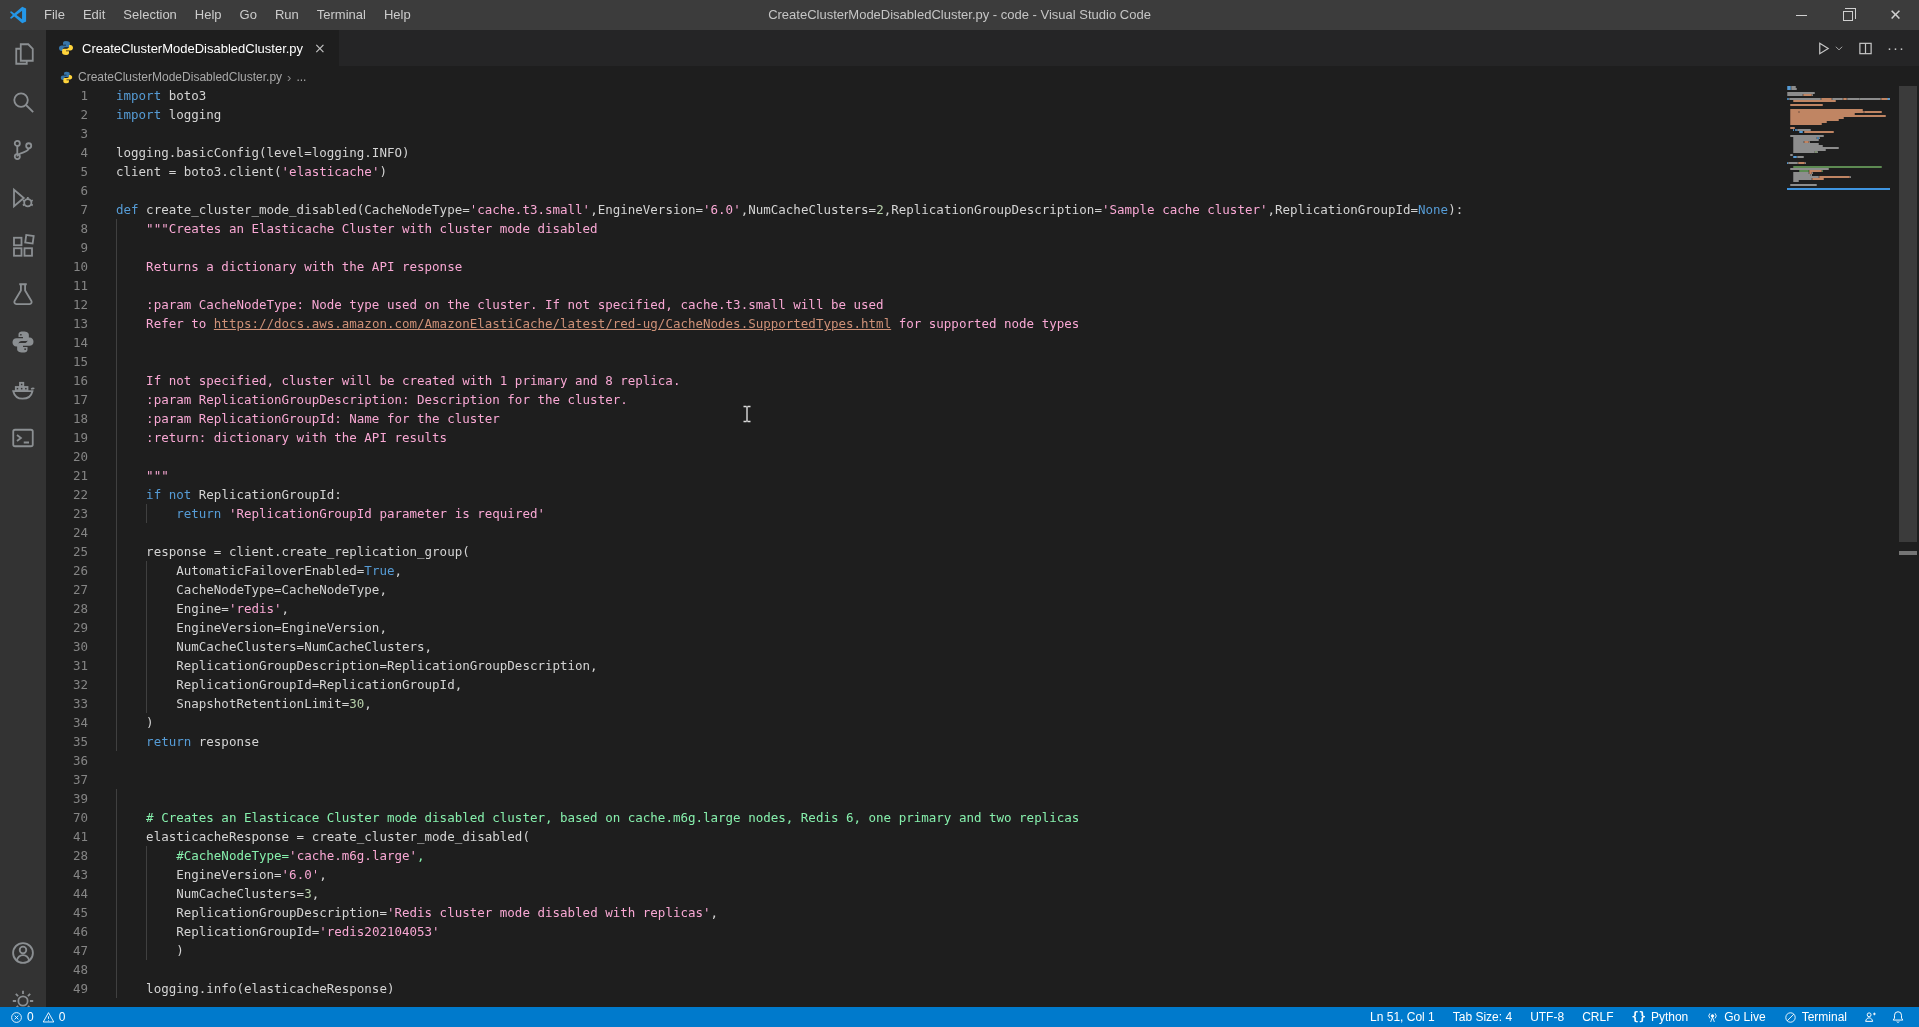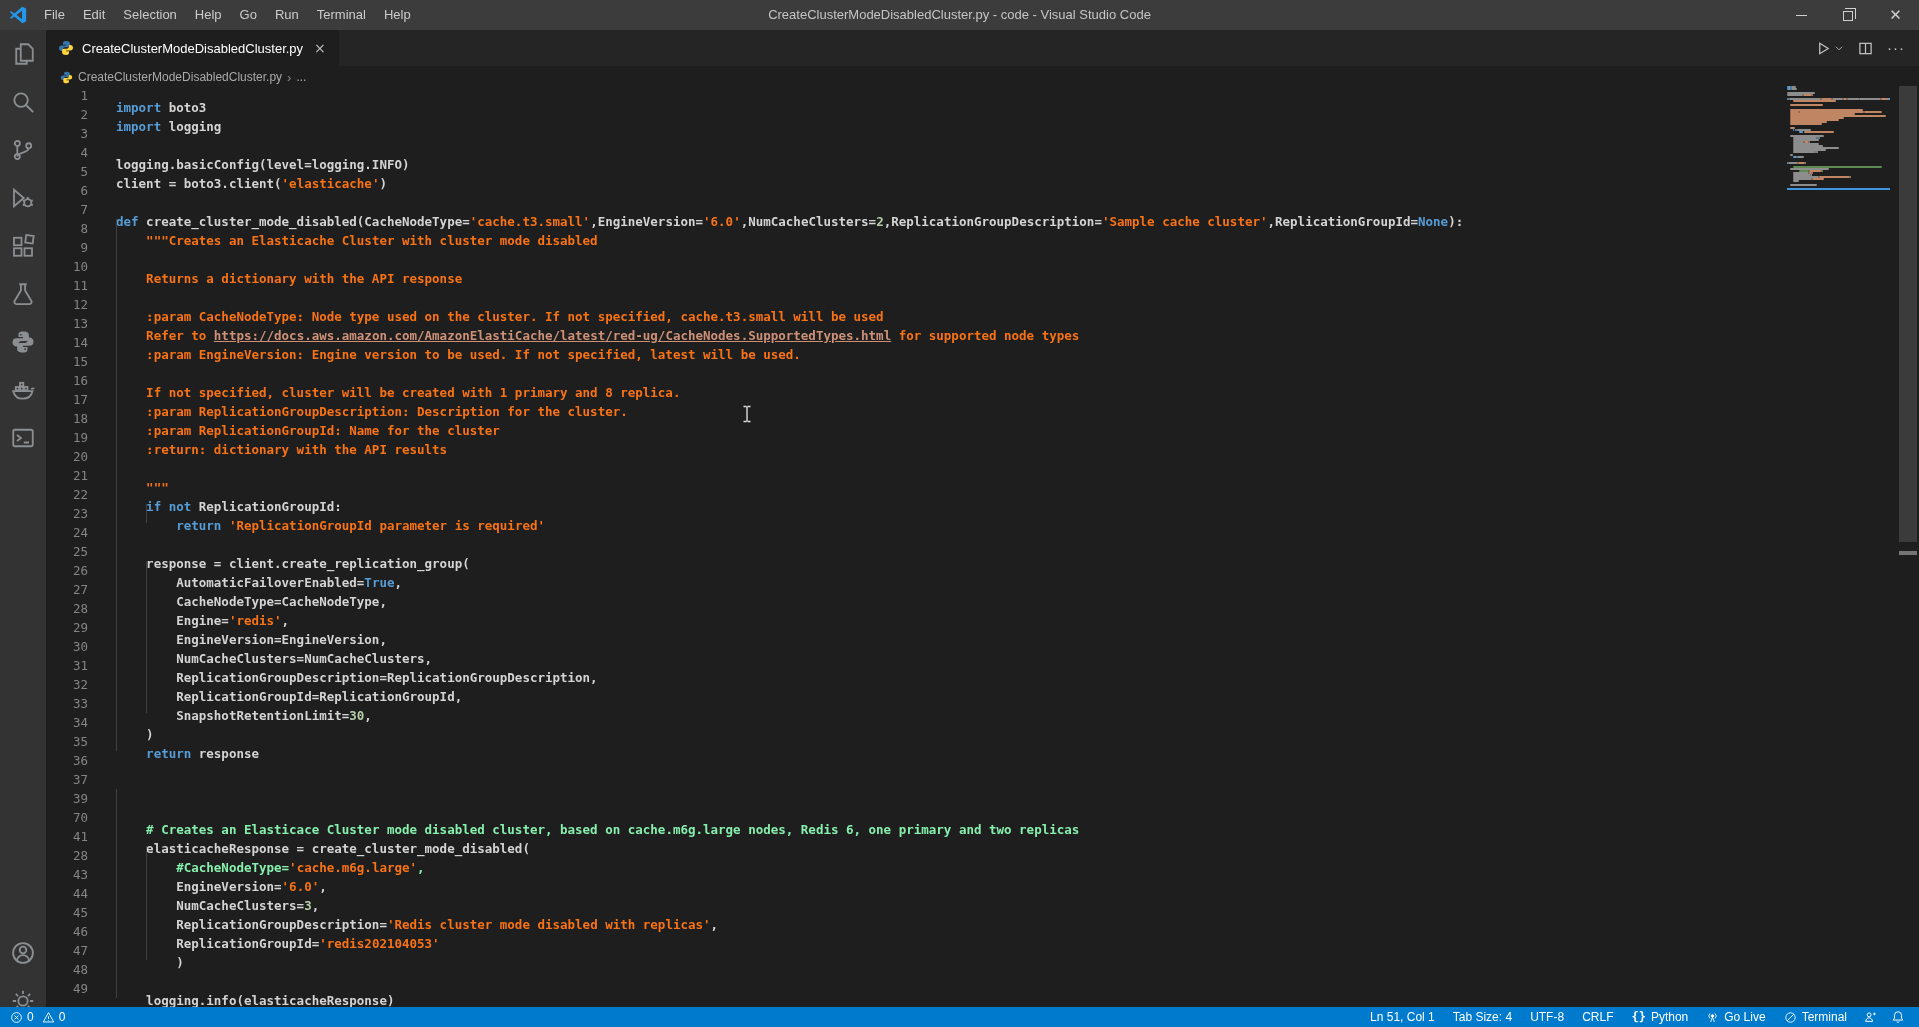--- a/index.html
+++ b/index.html
@@ -61,24 +61,24 @@
   
   #code {
     position:absolute; left:46px; top:86px; width:1741px; z-index:5;
     font-family:"DejaVu Sans Mono", monospace; font-size:12.5px;
   }
   .code-row { position:relative; height:19px; line-height:19px; white-space:pre; }
   .ln {
     position:absolute; left:0; top:0; width:42px; text-align:right;
     color:#858585; font-size:12.5px;
   }
-  .code-text { position:absolute; left:70px; top:12px; color:#d4d4d4;font-weight:bold; }
+  .code-text { position:absolute; left:70px; top:0; color:#d4d4d4; }
   .guide { position:absolute; top:0; width:1px; height:19px; background:#404040; }
   .tk-k { color:#569cd6; }
-  .tk-s { color:#f97316; }
+  .tk-s { color:#f9a8d4; }
   .tk-u { color:#ce9178; text-decoration:underline; }
   .tk-c { color:#86efac; }
   .tk-n { color:#b5cea8; }
   .tk-t { color:#d4d4d4; }
   
   #minimap { position:absolute; left:1787px; top:86px; width:103px; height:210px; z-index:10; overflow:hidden; }
   .mm-bar { position:absolute; height:2px; border-radius:1px; }
   #mm-cursorline { position:absolute; left:1787px; top:188px; width:103px; height:2px; background:#3f95e0; z-index:11; }
   #scrollbar-thumb { position:absolute; left:1899px; top:86px; width:18px; height:456px; background:rgba(121,121,121,.32); z-index:11; }
   #scrollbar-decoration { position:absolute; left:1899px; top:551px; width:18px; height:4px; background:rgba(190,190,190,.55); z-index:11; }
@@ -251,21 +251,21 @@
       <div class="code-row"><span class="ln">4</span><span class="code-text"><span class="tk-t">logging.basicConfig(level=logging.INFO)</span></span></div>
       <div class="code-row"><span class="ln">5</span><span class="code-text"><span class="tk-t">client = boto3.client(</span><span class="tk-s">'elasticache'</span><span class="tk-t">)</span></span></div>
       <div class="code-row"><span class="ln">6</span><span class="code-text"></span></div>
       <div class="code-row"><span class="ln">7</span><span class="code-text"><span class="tk-k">def</span><span class="tk-t"> create_cluster_mode_disabled(CacheNodeType=</span><span class="tk-s">'cache.t3.small'</span><span class="tk-t">,EngineVersion=</span><span class="tk-s">'6.0'</span><span class="tk-t">,NumCacheClusters=</span><span class="tk-n">2</span><span class="tk-t">,ReplicationGroupDescription=</span><span class="tk-s">'Sample cache cluster'</span><span class="tk-t">,ReplicationGroupId=</span><span class="tk-k">None</span><span class="tk-t">):</span></span></div>
       <div class="code-row"><span class="ln">8</span><span class="guide" style="left: 70px;"></span><span class="code-text"><span class="tk-t">    </span><span class="tk-s">"""Creates an Elasticache Cluster with cluster mode disabled</span></span></div>
       <div class="code-row"><span class="ln">9</span><span class="guide" style="left: 70px;"></span><span class="code-text"></span></div>
       <div class="code-row"><span class="ln">10</span><span class="guide" style="left: 70px;"></span><span class="code-text"><span class="tk-s">    Returns a dictionary with the API response</span></span></div>
       <div class="code-row"><span class="ln">11</span><span class="guide" style="left: 70px;"></span><span class="code-text"></span></div>
       <div class="code-row"><span class="ln">12</span><span class="guide" style="left: 70px;"></span><span class="code-text"><span class="tk-s">    :param CacheNodeType: Node type used on the cluster. If not specified, cache.t3.small will be used</span></span></div>
       <div class="code-row"><span class="ln">13</span><span class="guide" style="left: 70px;"></span><span class="code-text"><span class="tk-s">    Refer to </span><span class="tk-u">https://docs.aws.amazon.com/AmazonElastiCache/latest/red-ug/CacheNodes.SupportedTypes.html</span><span class="tk-s"> for supported node types</span></span></div>
-      <div class="code-row"><span class="ln">14</span><span class="guide" style="left: 70px;"></span><span class="code-text"><span class="tk-s">    :param EngineVersion: Engine version to be used. If not specified, latest will be used.</span></span></div>
+      <div class="code-row"><span class="ln">14</span><span class="guide" style="left: 70px;"></span></div>
       <div class="code-row"><span class="ln">15</span><span class="guide" style="left: 70px;"></span></div>
       <div class="code-row"><span class="ln">16</span><span class="guide" style="left: 70px;"></span><span class="code-text"><span class="tk-s">    If not specified, cluster will be created with 1 primary and 8 replica.</span></span></div>
       <div class="code-row"><span class="ln">17</span><span class="guide" style="left: 70px;"></span><span class="code-text"><span class="tk-s">    :param ReplicationGroupDescription: Description for the cluster.</span></span></div>
       <div class="code-row"><span class="ln">18</span><span class="guide" style="left: 70px;"></span><span class="code-text"><span class="tk-s">    :param ReplicationGroupId: Name for the cluster</span></span></div>
       <div class="code-row"><span class="ln">19</span><span class="guide" style="left: 70px;"></span><span class="code-text"><span class="tk-s">    :return: dictionary with the API results</span></span></div>
       <div class="code-row"><span class="ln">20</span><span class="guide" style="left: 70px;"></span><span class="code-text"></span></div>
       <div class="code-row"><span class="ln">21</span><span class="guide" style="left: 70px;"></span><span class="code-text"><span class="tk-s">    """</span></span></div>
       <div class="code-row"><span class="ln">22</span><span class="guide" style="left: 70px;"></span><span class="code-text"><span class="tk-t">    </span><span class="tk-k">if</span><span class="tk-t"> </span><span class="tk-k">not</span><span class="tk-t"> ReplicationGroupId:</span></span></div>
       <div class="code-row"><span class="ln">23</span><span class="guide" style="left: 70px;"></span><span class="guide" style="left: 100.08px;"></span><span class="code-text"><span class="tk-t">        </span><span class="tk-k">return</span><span class="tk-t"> </span><span class="tk-s">'ReplicationGroupId parameter is required'</span></span></div>
       <div class="code-row"><span class="ln">24</span><span class="guide" style="left: 70px;"></span><span class="code-text"></span></div>

